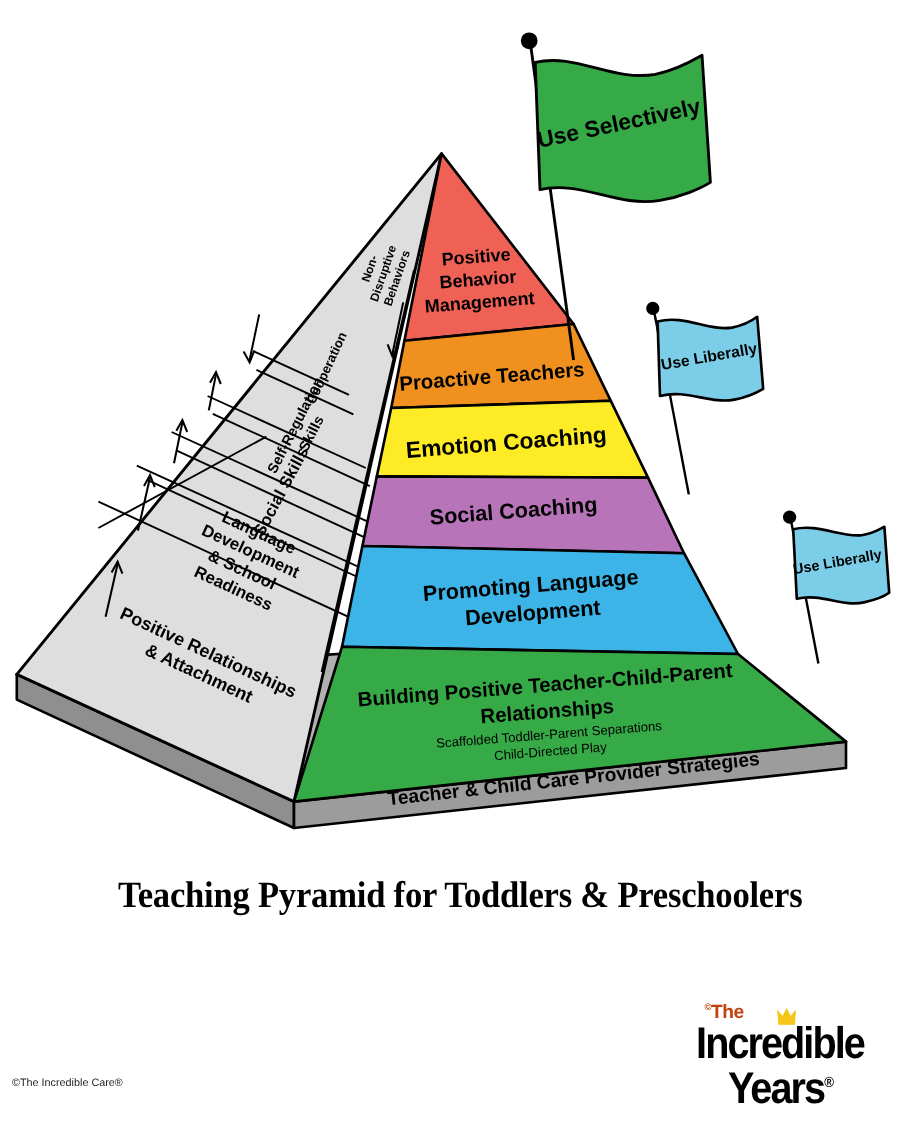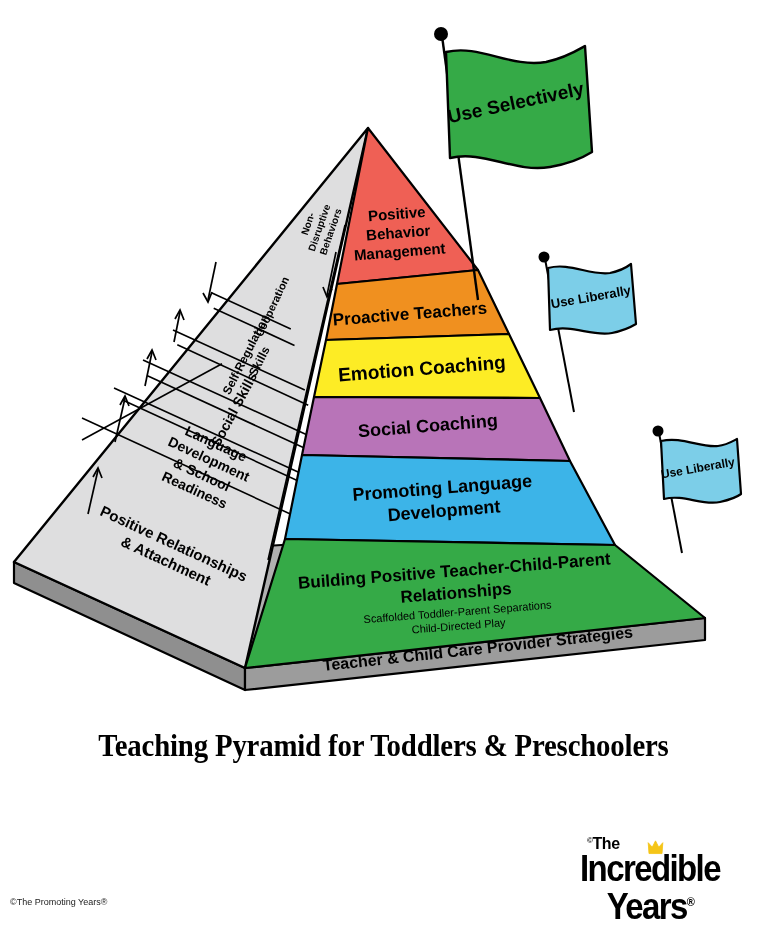--- a/index.html
+++ b/index.html
@@ -91,21 +91,21 @@
     top: 836px;
     width: 190px;
     height: 72px;
     text-align: center;
     line-height: 1;
   }
   #logo .logo-the {
     font-family: "Liberation Sans", sans-serif;
     font-weight: bold;
     font-size: 16px;
-    color: #000000;
+    color: #c2410c;
     display: block;
     text-align: left;
     margin-left: 32px;
     letter-spacing: -0.4px;
   }
   #logo .logo-the sup {
     font-size: 8px;
     vertical-align: super;
   }
   #logo .logo-incredible {
@@ -335,13 +335,13 @@
   <span class="logo-the"><sup>©</sup><span>The</span></span>
   <span class="logo-incredible">
     <svg class="crown" viewBox="0 0 20 16" xmlns="http://www.w3.org/2000/svg">
       <path d="M2,15 L1,3 L6,8 L10,1 L14,8 L19,3 L18,15 Z" fill="#f5c518" stroke="#f5c518" stroke-width="1"></path>
     </svg>
     <span>Incredible</span>
   </span>
   <span class="logo-years"><span>Years</span><sup>®</sup></span>
 </div>
 
-<div id="copyright">©The Promoting Years®</div>
+<div id="copyright">©The Incredible Care®</div>
 
 </body></html>

